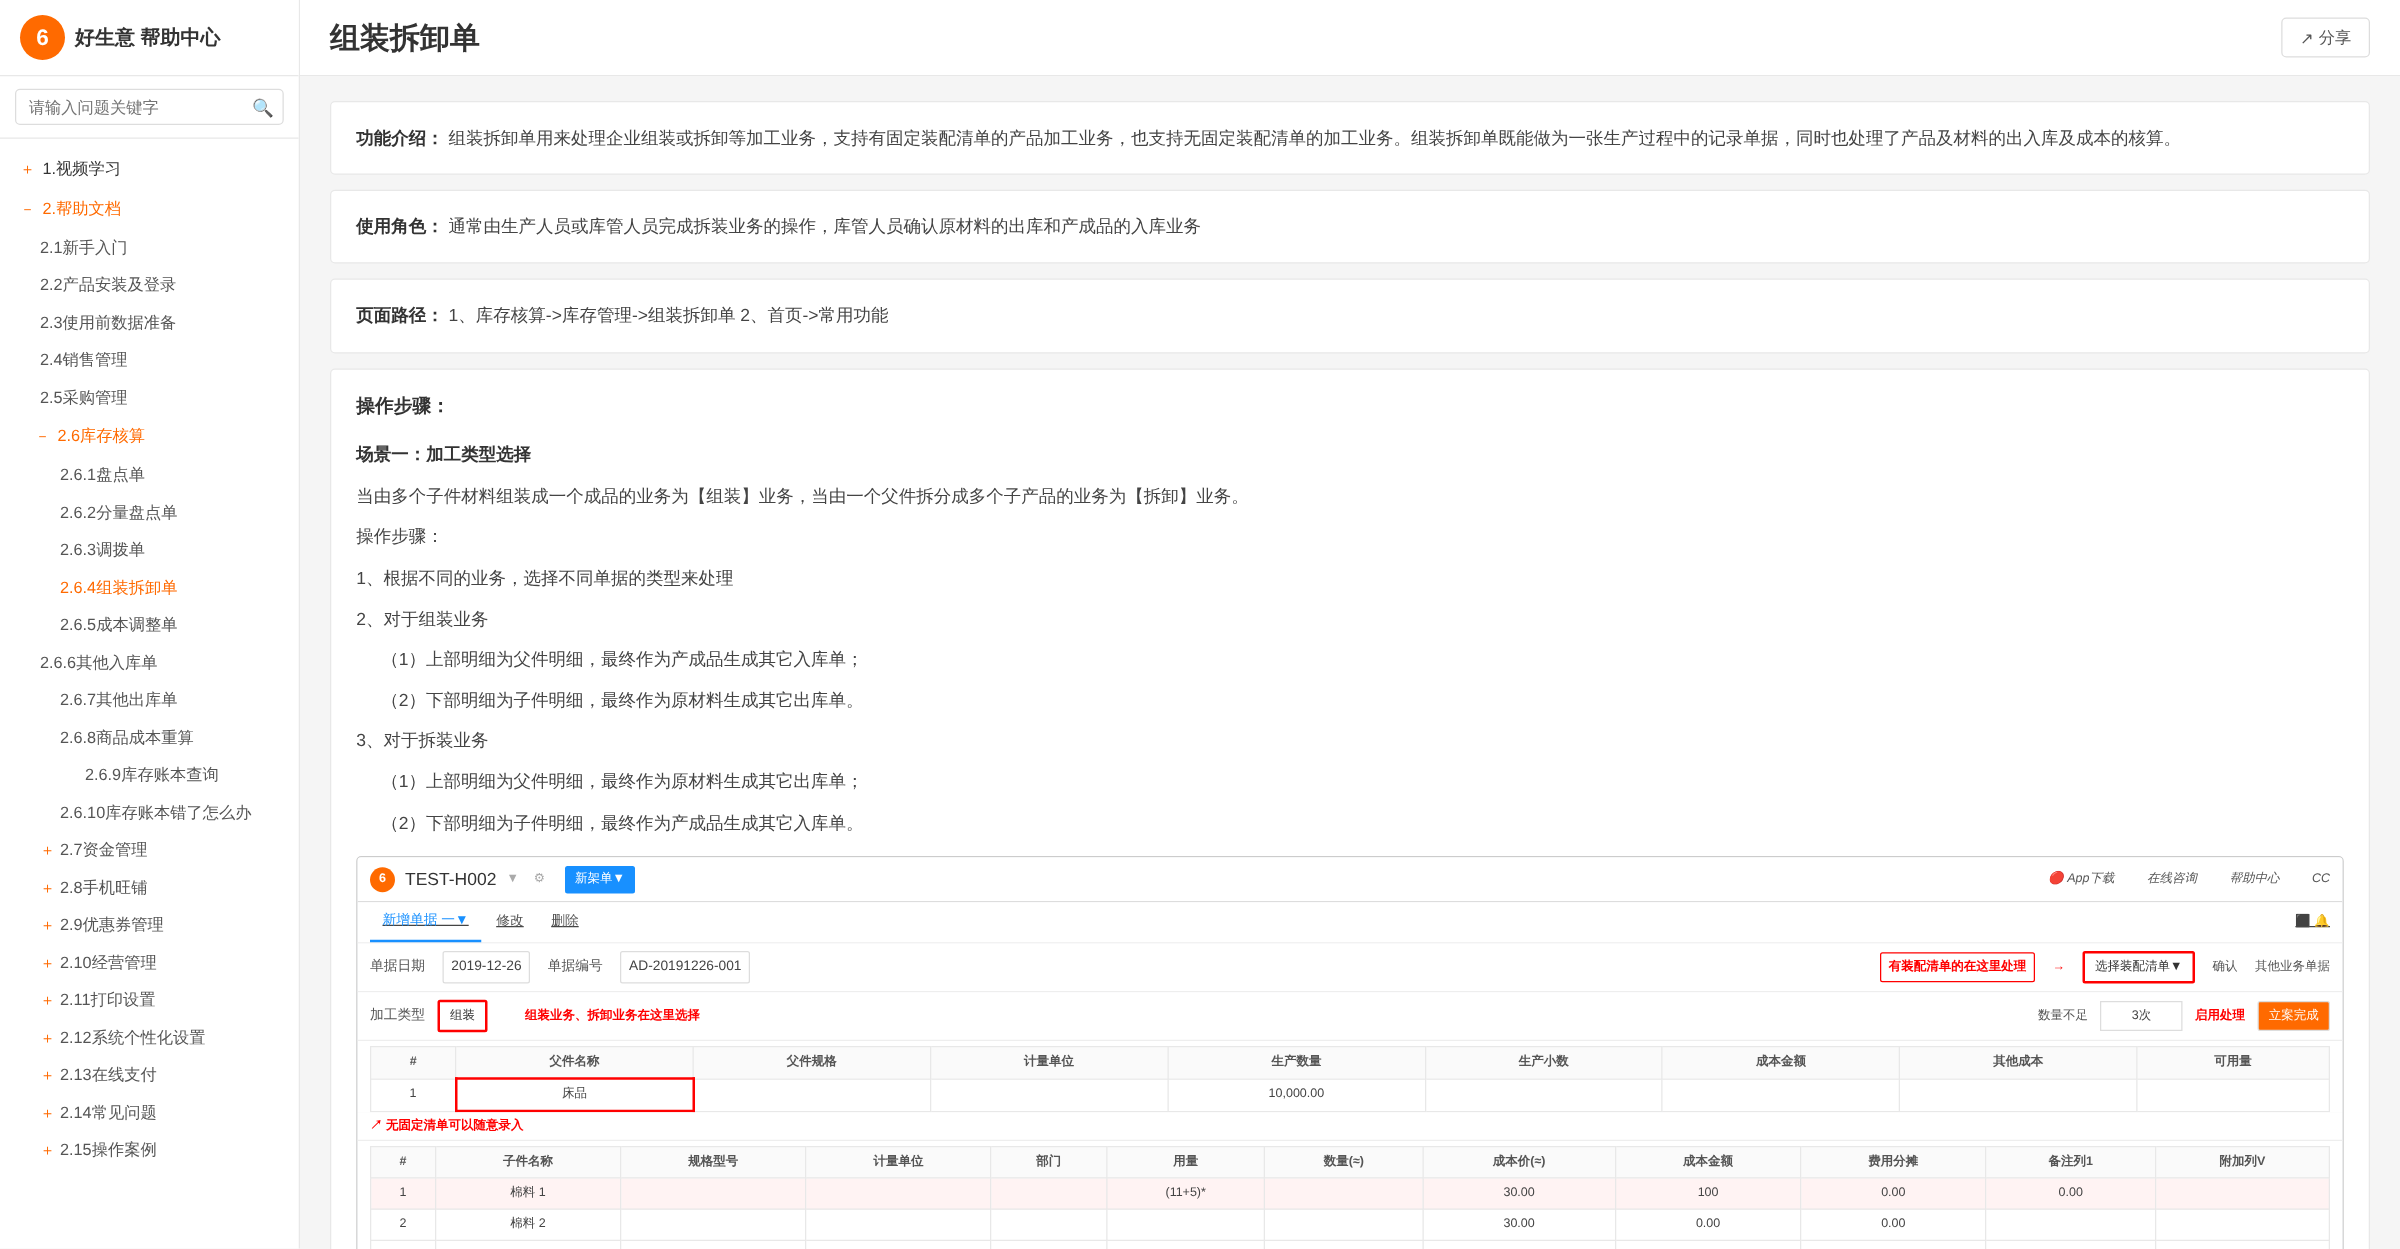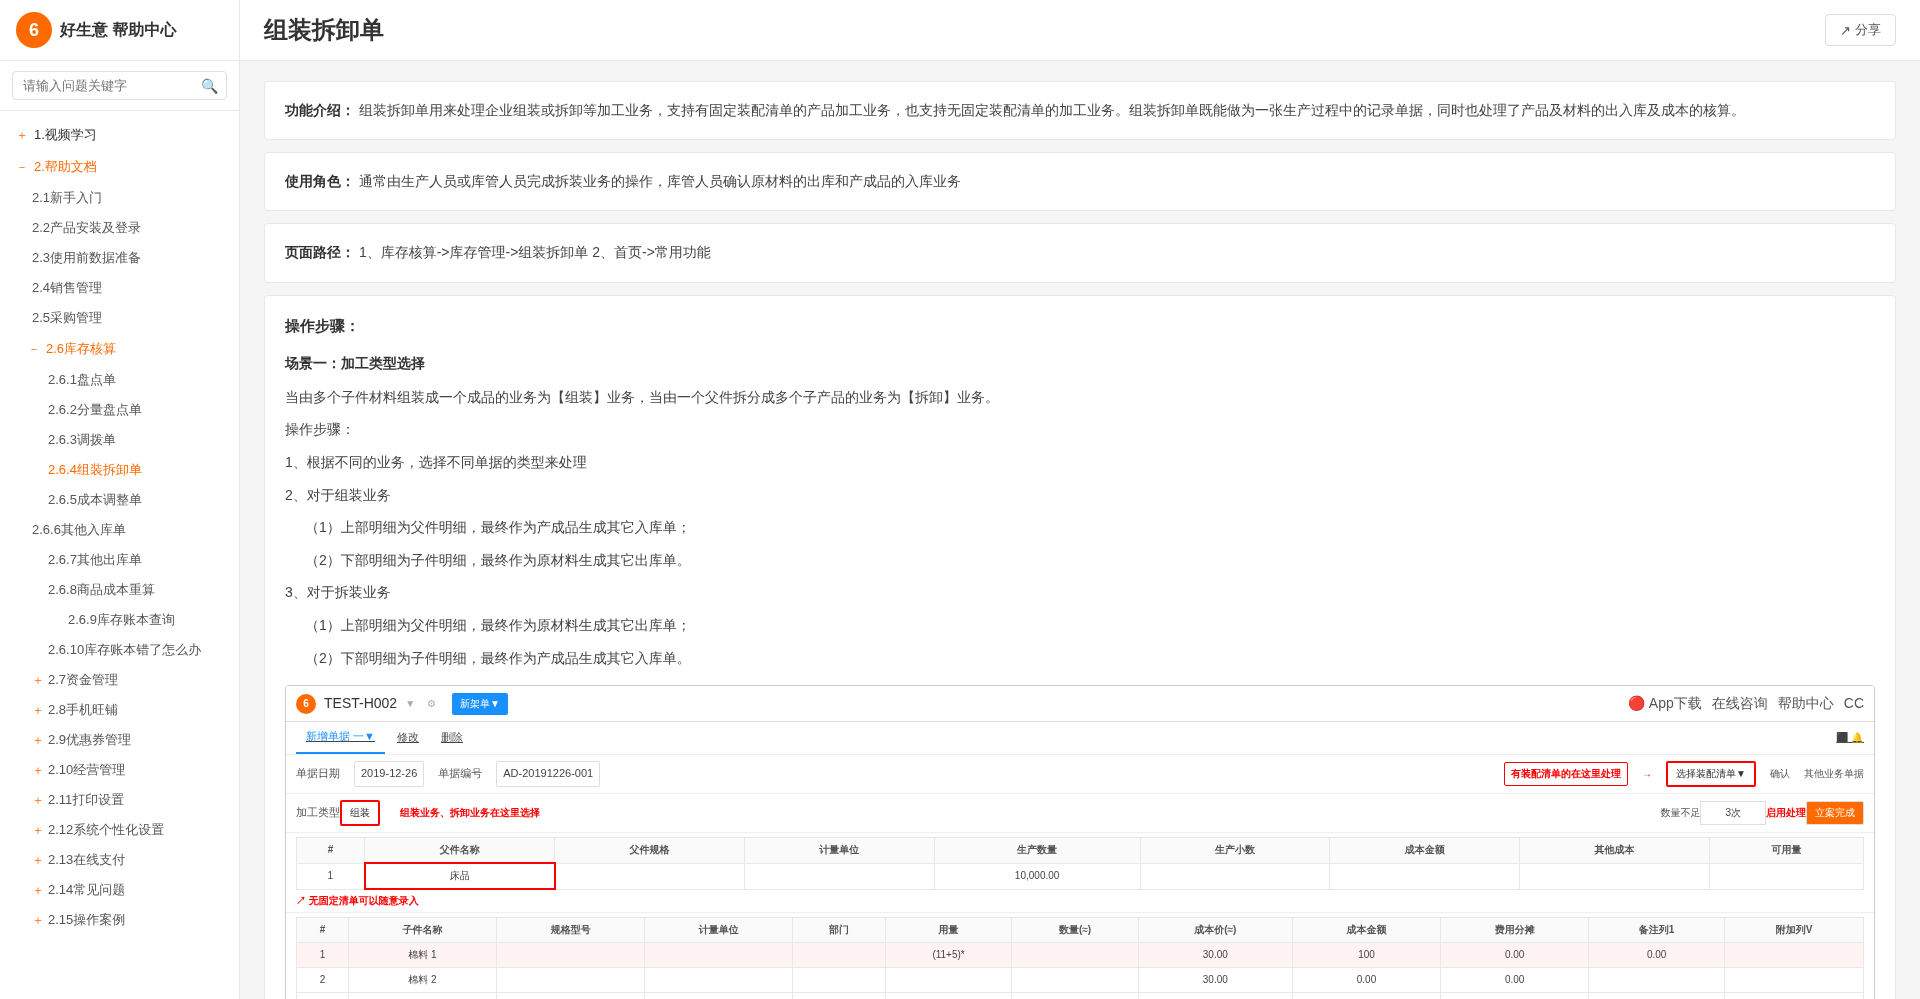--- a/index.html
+++ b/index.html
@@ -355,21 +355,21 @@
         <div class="screenshot-inner">
 
           <div class="app-topbar">
             <div class="app-logo">6</div>
             <span style="font-size:14px;color:#333;">TEST-H002</span>
             <span style="color:#aaa;font-size:10px;">▼</span>
             <span style="color:#aaa;font-size:10px;margin-left:4px;">⚙</span>
             <div style="flex:1; display:flex; gap:4px; margin-left:8px;">
               <span style="background:#1890ff;color:white;padding:2px 8px;border-radius:2px;font-size:10px;">新架单▼</span>
             </div>
-            <div style="display:flex;gap:10px;font-size:14px;color:#555;">
+            <div style="display:flex;gap:26px;font-size:10px;color:#555;font-style:italic;">
               <span>🔴 App下载</span>
               <span>在线咨询</span>
               <span>帮助中心</span>
               <span>CC</span>
             </div>
           </div>
 
           <div style="background:#fff;border-bottom:1px solid #eee;padding:0 10px;display:flex;align-items:center;gap:2px;font-size:11px;text-decoration:underline;">
             <span style="padding:5px 10px;border-bottom:2px solid #1890ff;color:#1890ff;font-size:11px;">新增单据 一▼</span>
             <span style="padding:5px 10px;color:#555;font-size:11px;">修改</span>
@@ -385,21 +385,21 @@
             <span style="border:1px solid #ddd;padding:2px 6px;border-radius:2px;">AD-20191226-001</span>
             <span style="flex:1;"></span>
 
             <span style="color:red;font-size:10px;font-weight:bold;border:1px solid red;padding:2px 6px;border-radius:2px;">有装配清单的在这里处理</span>
             <span style="color:red;font-size:10px;">→</span>
             <span style="border:2px solid red;padding:2px 8px;border-radius:2px;background:#fff;font-size:10px;color:#333;">选择装配清单▼</span>
             <span style="color:#555;font-size:10px;">确认</span>
             <span style="color:#555;font-size:10px;">其他业务单据</span>
           </div>
 
-          <div style="background:#fff;padding:6px 10px;border-bottom:1px solid #eee;display:flex;align-items:center;font-size:11px;position:relative;">
+          <div style="background:#fff;padding:6px 10px;border-bottom:1px solid #eee;display:flex;align-items:center;gap:10px;font-size:11px;position:relative;">
             <span style="color:#555;">加工类型</span>
             <span style="border:2px solid red;padding:2px 8px;border-radius:2px;background:#fff;color:#333;font-size:10px;">组装</span>
             <span style="color:red;font-size:10px;font-weight:bold;margin-left:20px;">组装业务、拆卸业务在这里选择</span>
             <span style="flex:1;"></span>
             <span style="color:#555;font-size:10px;">数量不足</span>
             <span style="border:1px solid #ddd;padding:2px 24px;background:#fff;font-size:10px;">3次</span>
             <span style="color:red;font-size:10px;font-weight:bold;">启用处理</span>
             <span style="border:1px solid #ddd;background:#ff6a00;color:white;padding:2px 8px;border-radius:2px;font-size:10px;">立案完成</span>
           </div>
 

